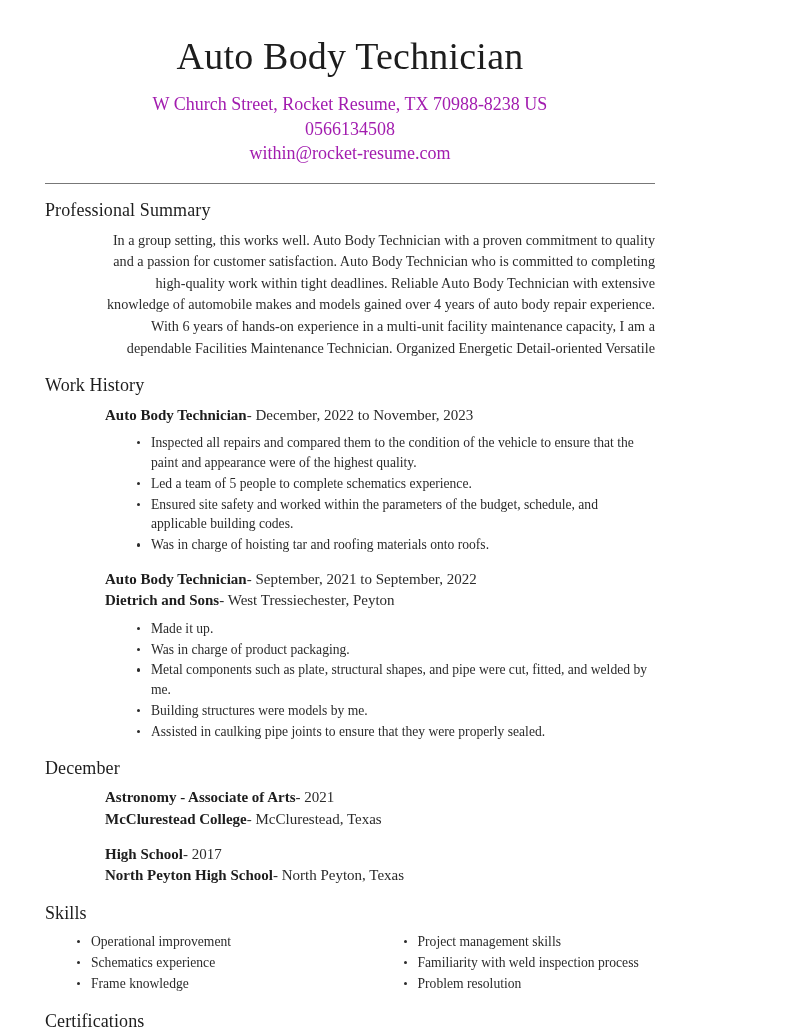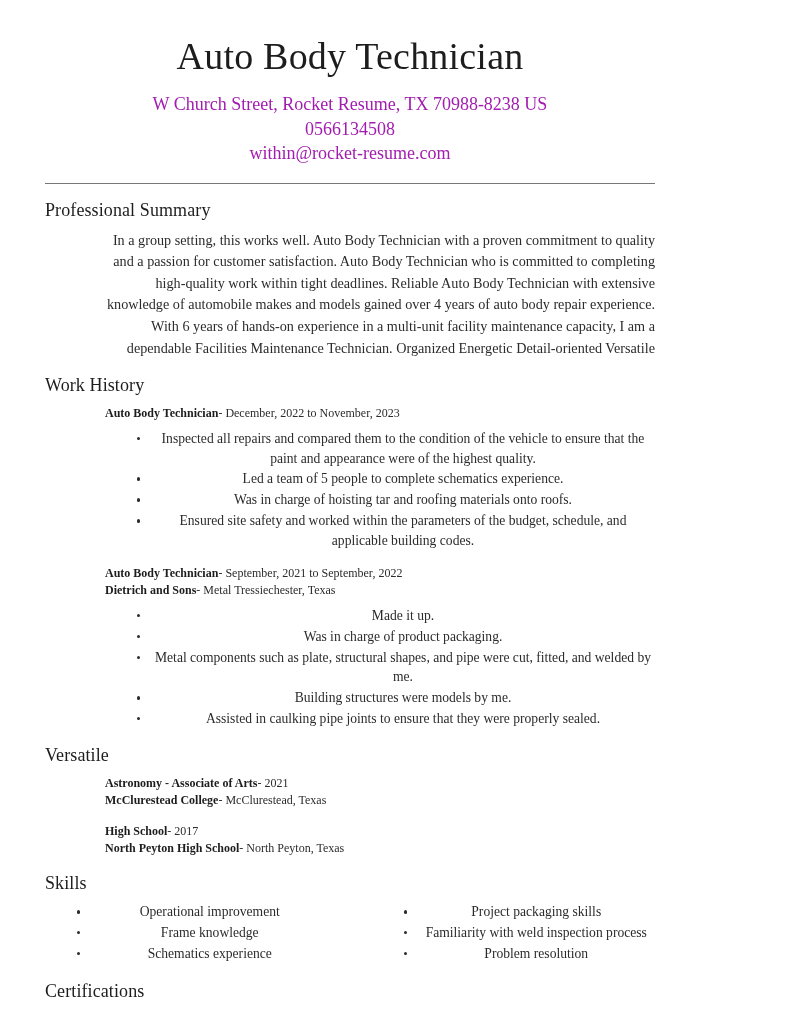--- a/index.html
+++ b/index.html
@@ -61,33 +61,32 @@
     line-height: 1.52;
     color: #2b2b2b;
     margin: 0;
     text-align: right;
   }
 
   
   .entry { margin-bottom: 14px; }
   .entry:last-child { margin-bottom: 0; }
   .entry-line {
-    font-size: 12px;
+    font-size: 15px;
     line-height: 1.42;
     color: #2b2b2b;
   }
   .entry-line .strong { font-weight: 700; color: #1d1d1d; }
   .entry-line .sep { font-weight: 400; }
 
   
   ul.bullets {
     list-style: none;
     margin: 7px 0 0 0;
     padding: 0 0 0 32px;
-    text-align: center;
   }
   ul.bullets li {
     position: relative;
     font-size: 13.6px;
     line-height: 1.46;
     color: #2b2b2b;
     padding-left: 14px;
     margin-bottom: 1px;
   }
   ul.bullets li::before {
@@ -134,46 +133,46 @@
     <h2 class="section-title">Work History</h2>
     <div class="section-body">
 
       <div class="entry">
         <div class="entry-line">
           <span class="strong">Auto Body Technician</span><span class="sep">-</span> <span>December, 2022 to November, 2023</span>
         </div>
         <ul class="bullets">
           <li>Inspected all repairs and compared them to the condition of the vehicle to ensure that the paint and appearance were of the highest quality.</li>
           <li>Led a team of 5 people to complete schematics experience.</li>
+          <li>Ensured site safety and worked within the parameters of the budget, schedule, and applicable building codes.</li>
           <li>Was in charge of hoisting tar and roofing materials onto roofs.</li>
-          <li>Ensured site safety and worked within the parameters of the budget, schedule, and applicable building codes.</li>
         </ul>
       </div>
 
       <div class="entry">
         <div class="entry-line">
           <span class="strong">Auto Body Technician</span><span class="sep">-</span> <span>September, 2021 to September, 2022</span>
         </div>
         <div class="entry-line">
-          <span class="strong">Dietrich and Sons</span><span class="sep">-</span> <span>Metal Tressiechester, Texas</span>
+          <span class="strong">Dietrich and Sons</span><span class="sep">-</span> <span>West Tressiechester, Peyton</span>
         </div>
         <ul class="bullets">
           <li>Made it up.</li>
           <li>Was in charge of product packaging.</li>
           <li>Metal components such as plate, structural shapes, and pipe were cut, fitted, and welded by me.</li>
           <li>Building structures were models by me.</li>
           <li>Assisted in caulking pipe joints to ensure that they were properly sealed.</li>
         </ul>
       </div>
 
     </div>
   </div>
 
   <div class="section">
-    <h2 class="section-title">Versatile</h2>
+    <h2 class="section-title">December</h2>
     <div class="section-body">
 
       <div class="entry">
         <div class="entry-line">
           <span class="strong">Astronomy - Associate of Arts</span><span class="sep">-</span> <span>2021</span>
         </div>
         <div class="entry-line">
           <span class="strong">McClurestead College</span><span class="sep">-</span> <span>McClurestead, Texas</span>
         </div>
       </div>
@@ -189,27 +188,27 @@
 
     </div>
   </div>
 
   <div class="section">
     <h2 class="section-title">Skills</h2>
     <div class="section-body skills-cols">
       <div class="col">
         <ul class="bullets">
           <li>Operational improvement</li>
+          <li>Schematics experience</li>
           <li>Frame knowledge</li>
-          <li>Schematics experience</li>
         </ul>
       </div>
       <div class="col">
         <ul class="bullets">
-          <li>Project packaging skills</li>
+          <li>Project management skills</li>
           <li>Familiarity with weld inspection process</li>
           <li>Problem resolution</li>
         </ul>
       </div>
     </div>
   </div>
 
   <div class="section certs">
     <h2 class="section-title">Certifications</h2>
 

